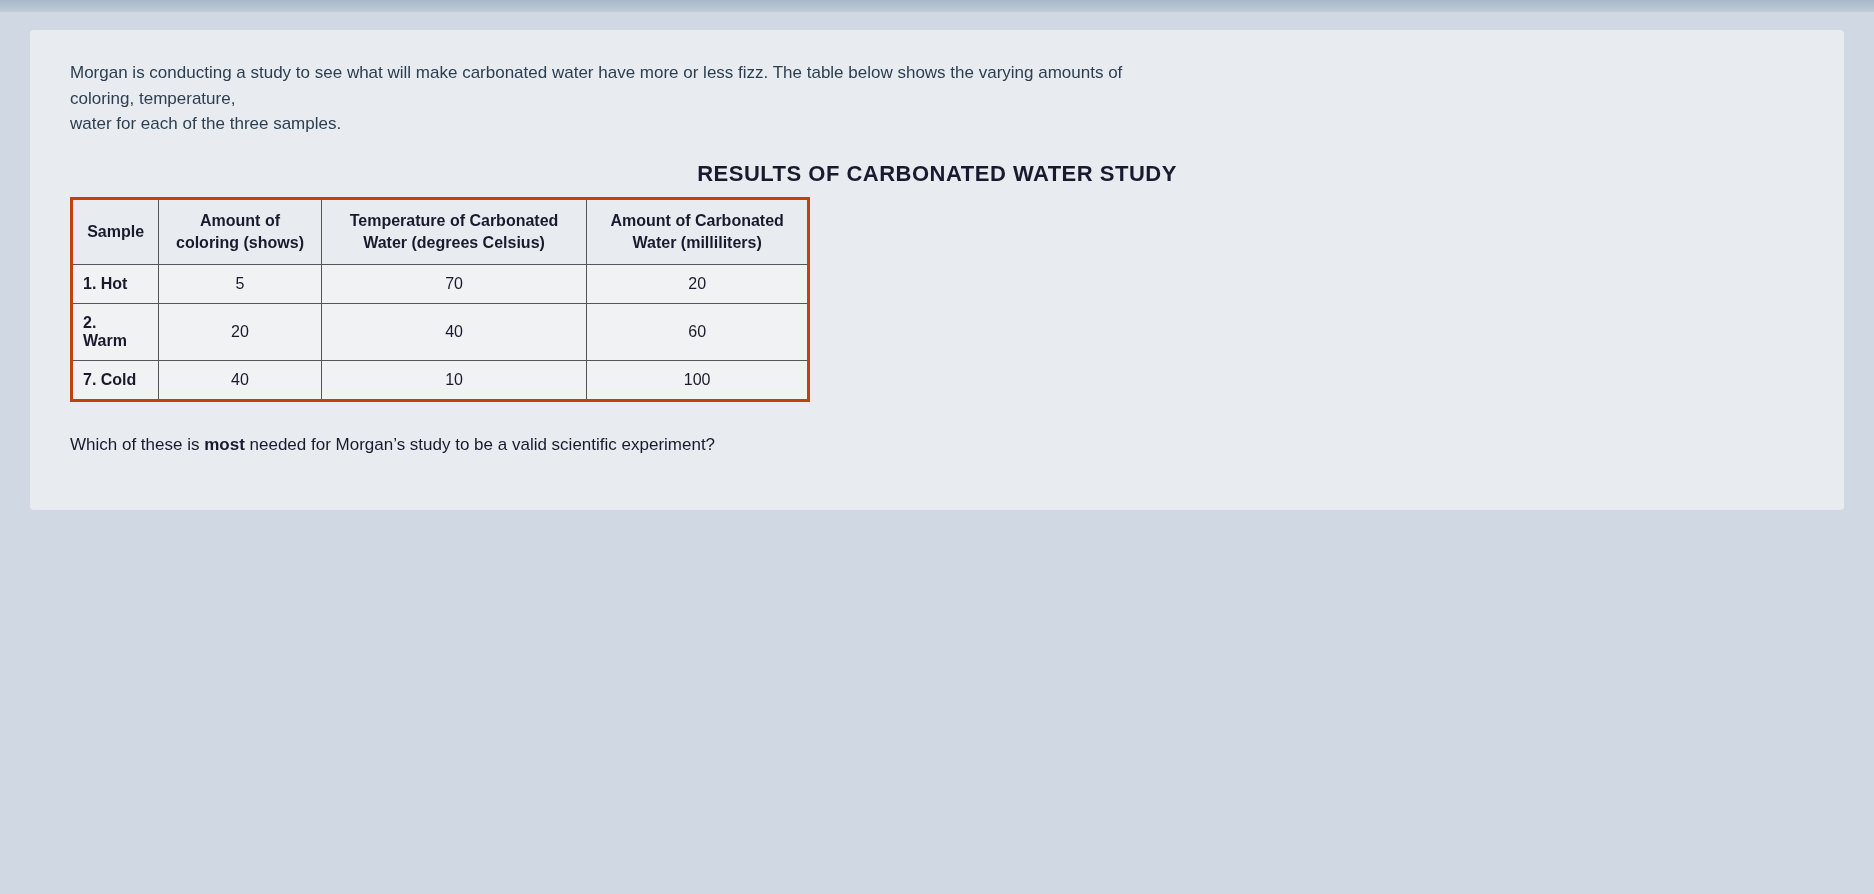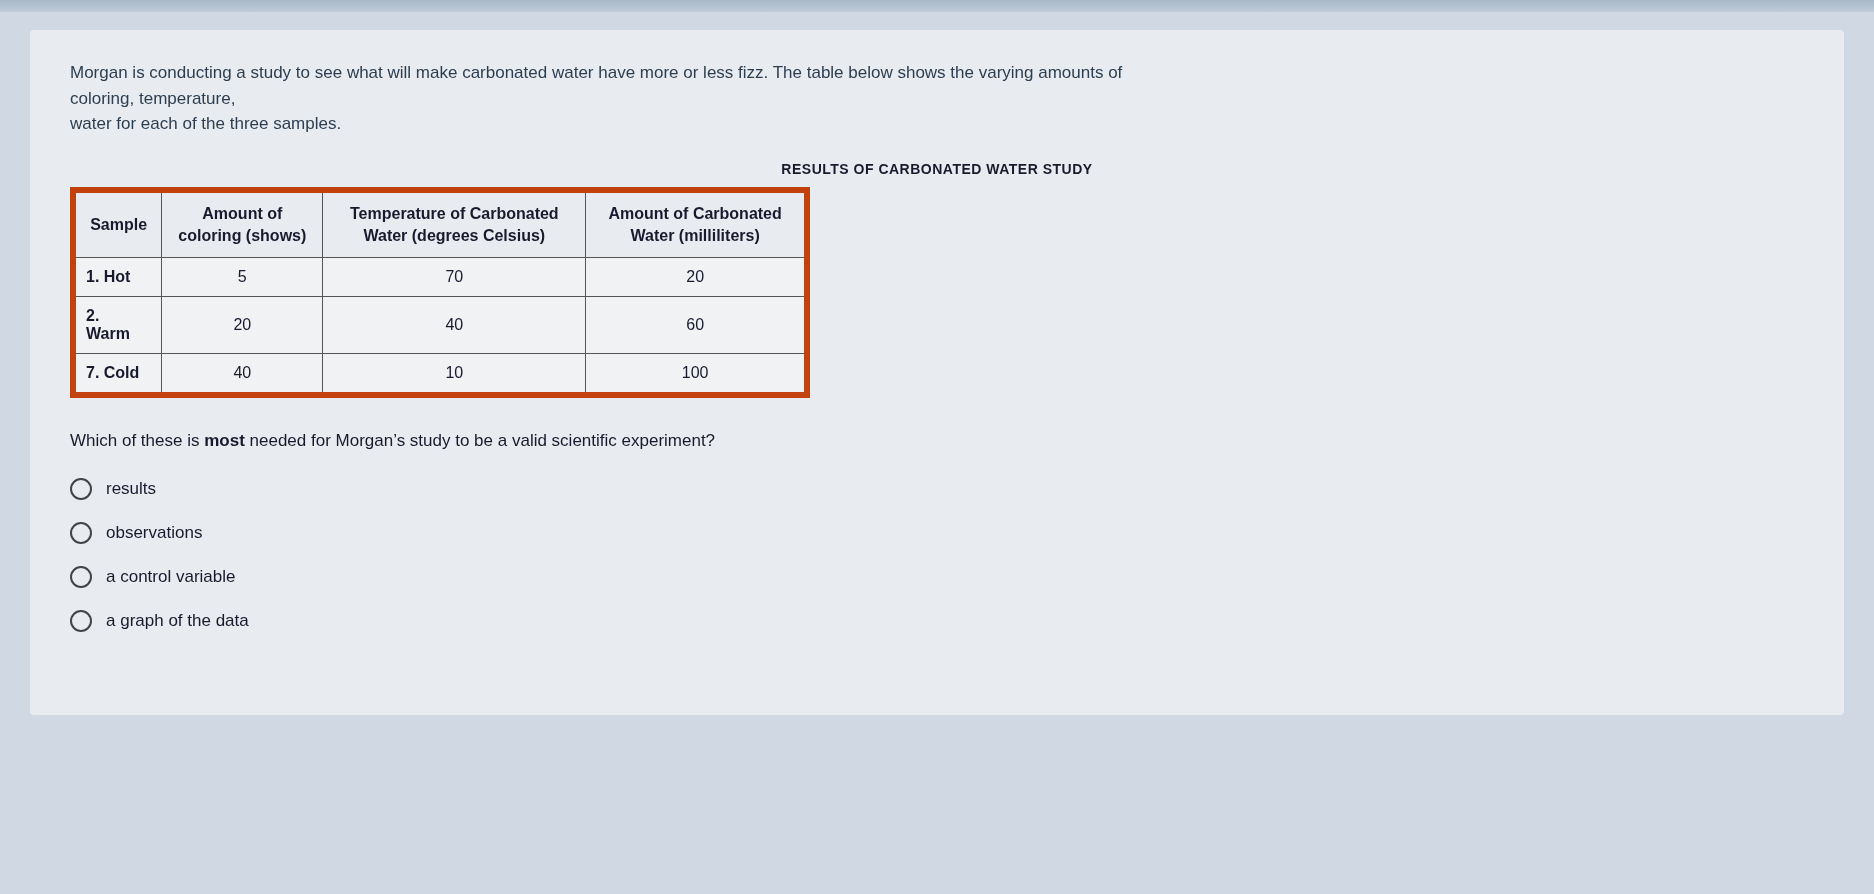--- a/index.html
+++ b/index.html
@@ -23,49 +23,49 @@
       top: 0;
       right: 0;
       height: 12px;
       width: 100%;
       background: linear-gradient(to bottom, #a8b8c8, #c0cdd8);
     }
 
     .content-area {
       background-color: #e8ecf0;
       border-radius: 4px;
-      padding: 30px 40px 61px 40px;
+      padding: 30px 40px 28px 40px;
       margin-top: 10px;
     }
 
     .intro-text {
       font-size: 17px;
       color: #2c3e50;
       line-height: 1.5;
       margin-bottom: 24px;
       max-width: 1100px;
     }
 
     .table-section {
       margin-bottom: 30px;
     }
 
     .table-title {
       text-align: center;
       font-weight: bold;
-      font-size: 14px;
+      font-size: 22px;
       color: #1a1a2e;
       margin-bottom: 10px;
       letter-spacing: 0.5px;
     }
 
     .data-table {
       border-collapse: collapse;
       width: 740px;
-      border: 6px solid #c2410c;
+      border: 3px solid #c2410c;
     }
 
     .data-table th,
     .data-table td {
       border: 1.5px solid #555;
       padding: 10px 14px;
       text-align: center;
       font-size: 16px;
       color: #1a1a2e;
     }
@@ -172,32 +172,14 @@
             <td>100</td>
           </tr>
         </tbody>
     </table>
   </div>
 
   <p class="question-text">
     <span>Which of these is </span><strong>most</strong><span> needed for Morgan’s study to be a valid scientific experiment?</span>
   </p>
 
-  <div id="options-container">
-  <div class="answer-option">
-        <span class="radio-circle"></span>
-        <span class="option-label">results</span>
-      </div>
-      <div class="answer-option">
-        <span class="radio-circle"></span>
-        <span class="option-label">observations</span>
-      </div>
-      <div class="answer-option">
-        <span class="radio-circle"></span>
-        <span class="option-label">a control variable</span>
-      </div>
-      <div class="answer-option">
-        <span class="radio-circle"></span>
-        <span class="option-label">a graph of the data</span>
-      </div>
-    </div>
 
 </div>
 
 </body></html>

